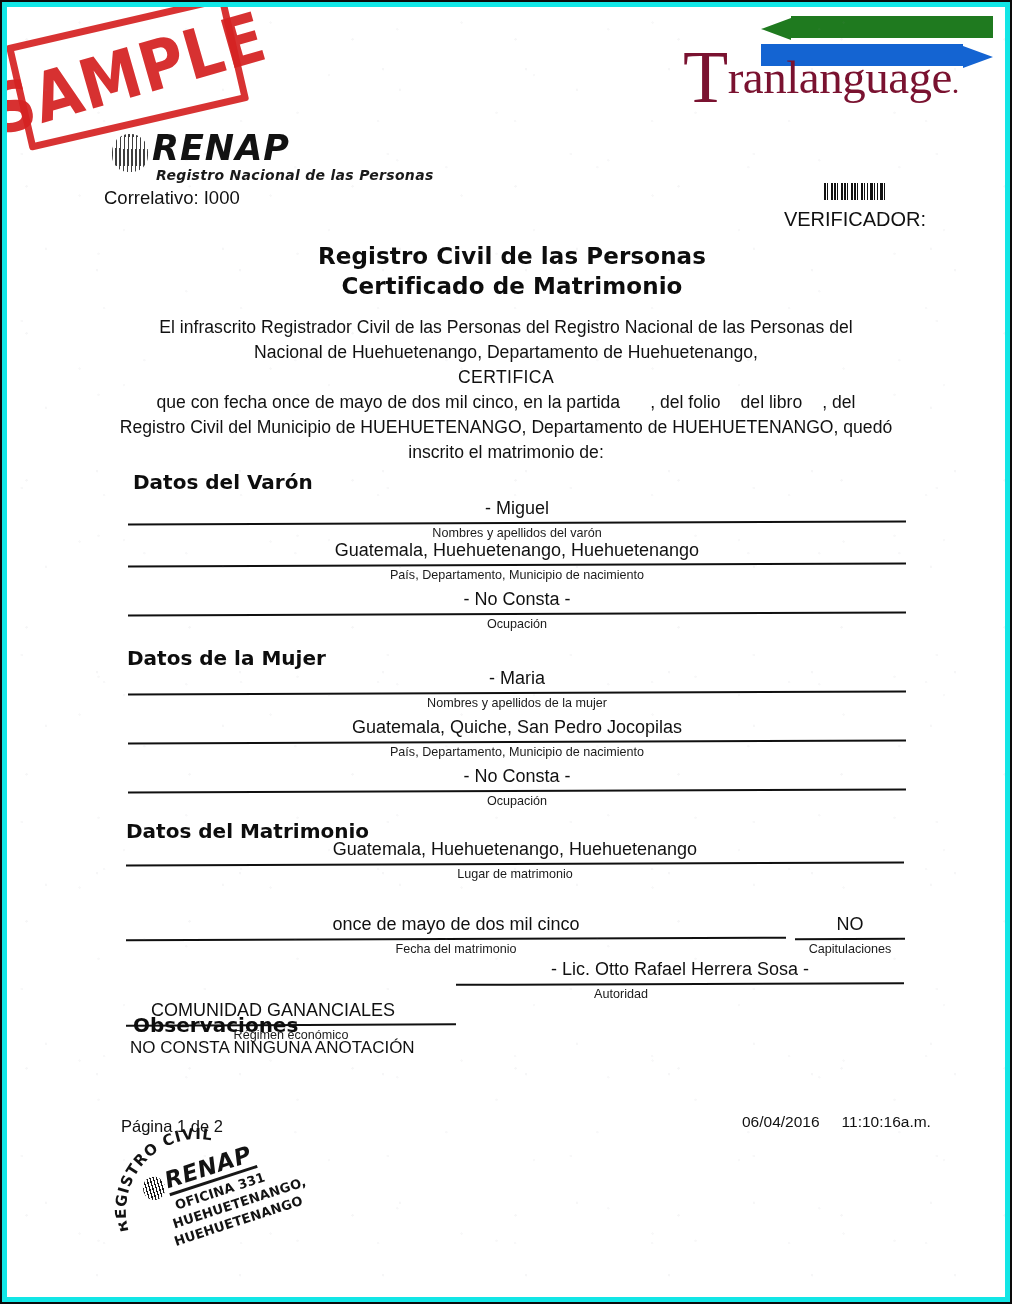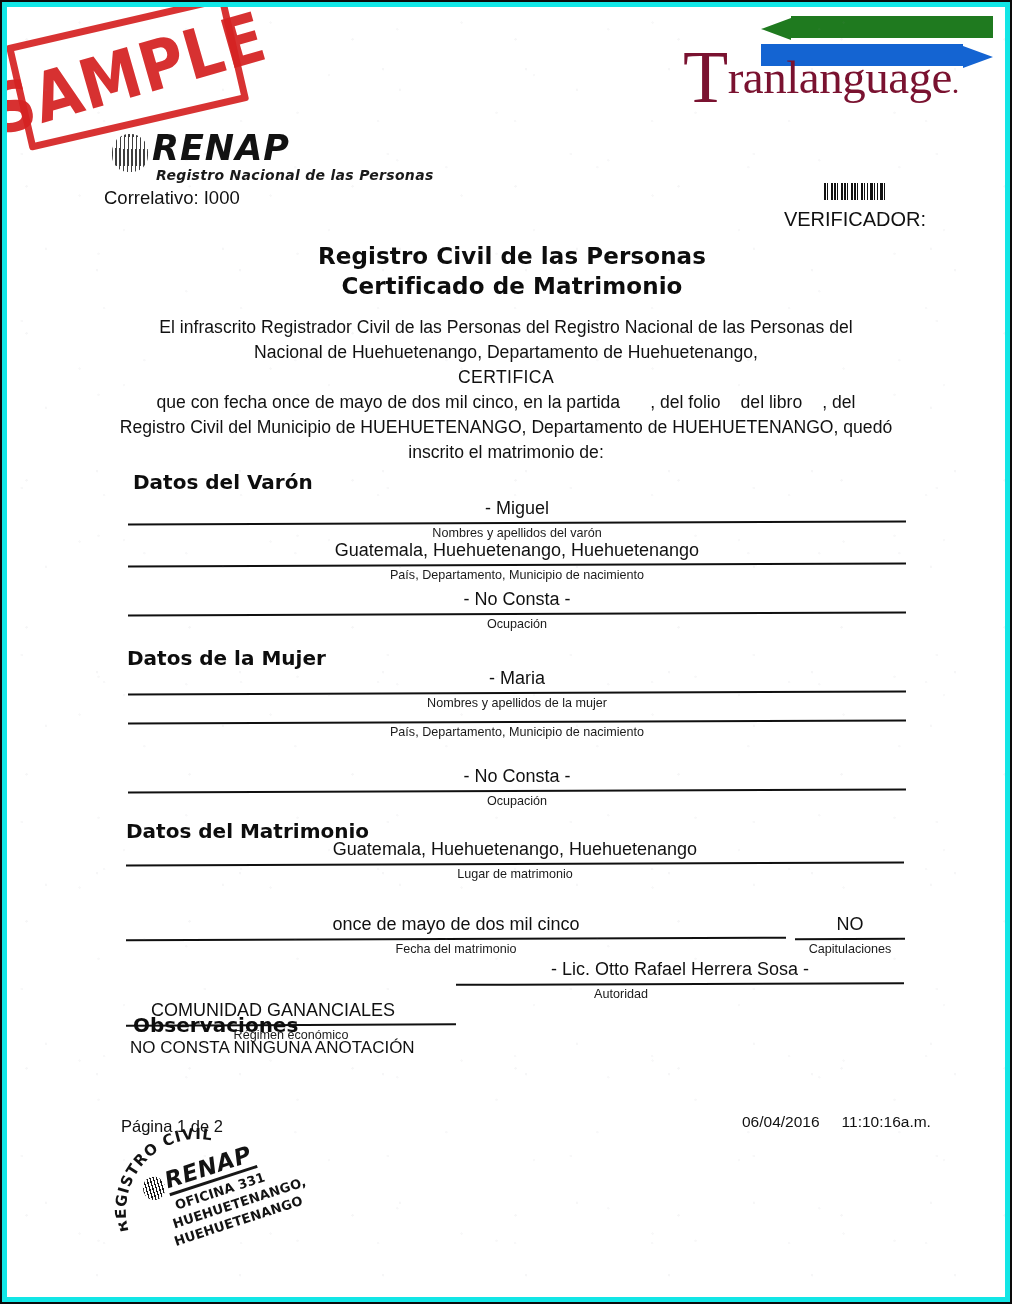--- a/index.html
+++ b/index.html
@@ -463,20 +463,21 @@
 
     <div class="sec-head" style="left:120px; top:639px;">Datos de la Mujer</div>
 
     <div class="field" style="left:121px; top:662px; width:778px;">
       <div class="value">- Maria</div>
       <div class="rule"></div>
       <div class="caption">Nombres y apellidos de la mujer</div>
     </div>
 
     <div class="field" style="left:121px; top:711px; width:778px;">
+      <div class="value">Guatemala, Quiche, San Pedro Jocopilas</div>
       <div class="rule"></div>
       <div class="caption">País, Departamento, Municipio de nacimiento</div>
     </div>
 
     <div class="field" style="left:121px; top:760px; width:778px;">
       <div class="value">- No Consta -</div>
       <div class="rule"></div>
       <div class="caption">Ocupación</div>
     </div>
 

